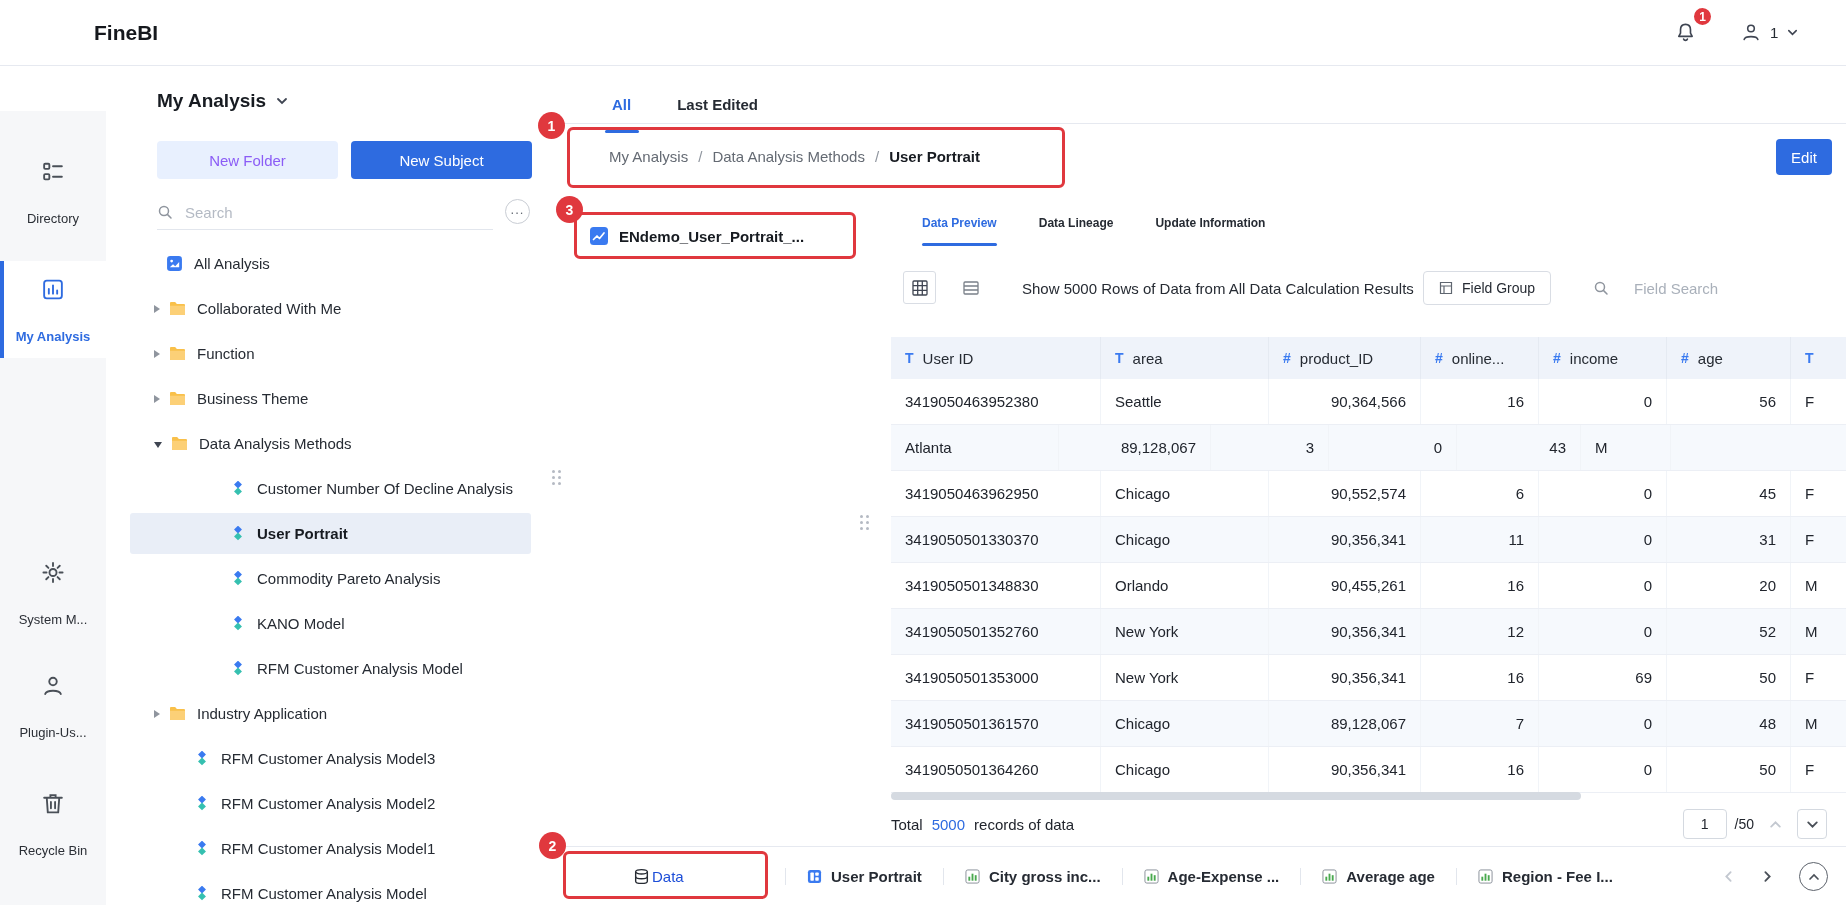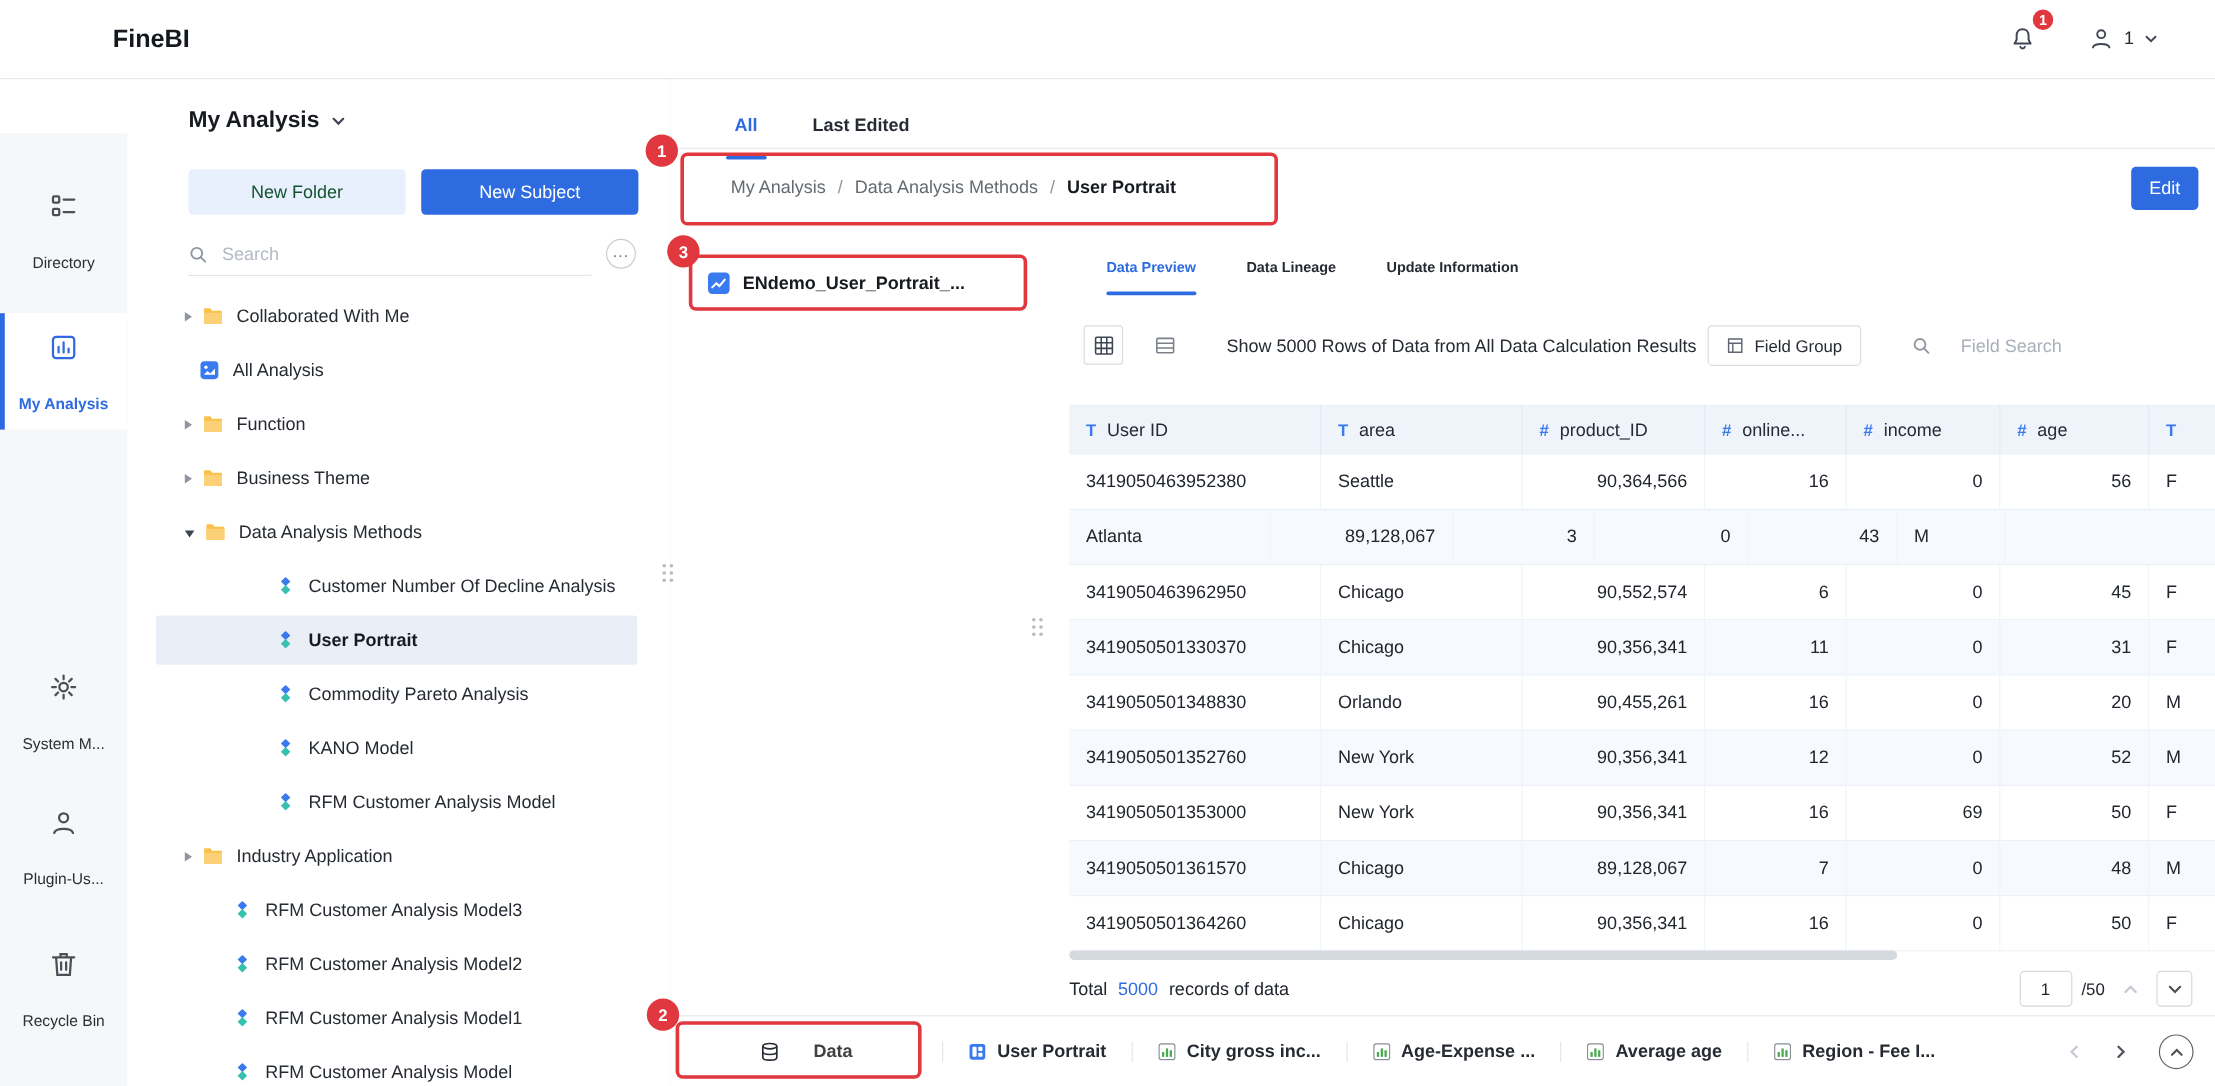--- a/index.html
+++ b/index.html
@@ -21,21 +21,21 @@
   .rail-icon{position:absolute;top:16px;left:50%;transform:translateX(-50%);}
   .rail-label{position:absolute;bottom:14px;width:100%;text-align:center;font-size:13px;color:#2b2f36;}
   .rail-item.active{background:#fff;color:#2e6be0;}
   .rail-item.active::before{content:"";position:absolute;left:0;top:0;bottom:0;width:4px;background:#2e6be0;}
   .rail-item.active .rail-label{color:#2e6be0;font-weight:700;}
 
   
   .explorer{position:absolute;left:106px;top:65px;width:453px;height:840px;background:#fff;border-right:1px solid #e6e9f0;overflow:hidden;}
   .exp-title{position:absolute;left:51px;top:20px;height:32px;display:flex;align-items:center;gap:9px;font-size:19px;font-weight:700;color:#171b21;cursor:pointer;}
   .btn{border:none;border-radius:4px;font-size:15px;font-weight:500;cursor:pointer;font-family:inherit;}
-  .btn-folder{position:absolute;left:51px;top:76px;width:181px;height:38px;background:#e8f0fe;color:#14532d;}
+  .btn-folder{position:absolute;left:51px;top:76px;width:181px;height:38px;background:#e8f0fe;color:#8b5cf6;}
   .btn-subject{position:absolute;left:245px;top:76px;width:181px;height:38px;background:#2e6be0;color:#fff;}
   .searchrow{position:absolute;left:51px;top:130px;width:336px;height:34px;border-bottom:1px solid #e2e6ed;display:flex;align-items:center;gap:10px;}
   .searchrow input{border:none;outline:none;font-size:15px;width:250px;color:#262b33;font-family:inherit;background:transparent;}
   .searchrow input::placeholder{color:#b4bac4;}
   .more-circle{position:absolute;left:399px;top:134px;width:25px;height:25px;border:1px solid #c9cdd4;border-radius:50%;
                display:grid;place-items:center;font-size:13px;letter-spacing:1px;color:#646a73;cursor:pointer;box-sizing:border-box;padding-bottom:5px;}
   .tree{position:absolute;left:0;top:176px;width:453px;}
   .tree-row{display:flex;align-items:center;height:45px;position:relative;cursor:pointer;font-size:15px;color:#262b33;}
   .tree-row>*{position:relative;}
   .tree-row.selected::before{content:"";position:absolute;left:24px;right:28px;top:2px;bottom:2px;background:#e9eef7;border-radius:3px;}
@@ -94,21 +94,21 @@
   .tfooter{position:absolute;left:24px;top:620px;width:936px;height:32px;display:flex;align-items:center;font-size:15px;gap:5px;}
   .total-num{color:#2e6be0;margin:0 4px;cursor:pointer;}
   .pager{margin-left:auto;display:flex;align-items:center;}
   .page-input{width:44px;height:30px;border:1px solid #d4d9e0;border-radius:4px;text-align:center;font-size:14px;color:#21252d;font-family:inherit;box-sizing:border-box;}
   .page-total{margin:0 14px 0 8px;font-size:14px;color:#21252d;}
   .pg-up{margin-right:14px;cursor:default;}
   .pg-down{width:30px;height:30px;border:1px solid #d4d9e0;border-radius:4px;display:grid;place-items:center;cursor:pointer;box-sizing:border-box;}
 
   
   .bottombar{position:absolute;left:0;top:781px;width:1287px;height:59px;background:#fff;border-top:1px solid #e6e9f0;display:flex;align-items:center;z-index:3;}
-  .bb-data{display:flex;align-items:center;gap:28px;margin-left:74px;width:152px;font-size:15px;font-weight:700;color:#404040;cursor:pointer;flex:none;}
+  .bb-data{display:flex;align-items:center;gap:2px;margin-left:74px;width:152px;font-size:15px;font-weight:400;color:#1d4ed8;cursor:pointer;flex:none;}
   .bb-sep{width:1px;height:17px;background:#e2e6ed;flex:none;}
   .bb-tab{display:flex;align-items:center;gap:9px;padding:0 21px;font-size:15px;font-weight:600;color:#262b33;white-space:nowrap;cursor:pointer;flex:none;}
   .bb-right{margin-left:auto;display:flex;align-items:center;gap:24px;padding-right:18px;}
   .bb-arrow{cursor:pointer;}
   .bb-collapse{width:29px;height:29px;border:1.5px solid #5d636c;border-radius:50%;display:grid;place-items:center;cursor:pointer;box-sizing:border-box;}
 
   
   .dots{position:absolute;display:grid;grid-template-columns:repeat(2,3px);grid-auto-rows:3px;gap:3px;z-index:4;cursor:col-resize;}
   .dots i{background:#b5bac3;border-radius:50%;}
   #dotsA{left:552px;top:470px;}
@@ -211,39 +211,39 @@
     <button class="btn btn-subject">New Subject</button>
     <div class="searchrow">
       <svg width="16" height="16" viewBox="0 0 16 16" fill="none" stroke="#8f959e" stroke-width="1.5" stroke-linecap="round">
           <circle cx="7" cy="7" r="4.5"></circle>
           <path d="M10.6 10.6L14 14"></path>
         </svg>
       <input placeholder="Search" style="">
     </div>
     <div class="more-circle">...</div>
     <div class="tree" id="tree">
-        <div class="tree-row k-folder lv0">
-          <span class="arrow collapsed"></span>
-          <span class="t-icon">
-            <svg width="17" height="15" viewBox="0 0 18 16">
-              <path d="M1 2.2C1 1.5 1.5 1 2.2 1h4.3l1.8 2.2h7.5c.7 0 1.2.5 1.2 1.2v9.4c0 .7-.5 1.2-1.2 1.2H2.2c-.7 0-1.2-.5-1.2-1.2z" fill="#f9c04a"></path>
-              <path d="M1 5h16v8.8c0 .7-.5 1.2-1.2 1.2H2.2c-.7 0-1.2-.5-1.2-1.2z" fill="#fcd077"></path>
-            </svg>
-          </span>
-          <span class="t-label">Collaborated With Me</span>
-        </div>
         <div class="tree-row k-all-analysis lv0">
           <span class="t-icon">
             <svg width="17" height="17" viewBox="0 0 16 16">
               <rect x="1" y="1" width="14" height="14" rx="3" fill="#3a7af0"></rect>
               <circle cx="5.3" cy="5.7" r="1.3" fill="#fff"></circle>
               <path d="M3.6 11.6l3-3 2.1 1.9 3.7-3.9v5z" fill="#fff"></path>
             </svg>
           </span>
           <span class="t-label">All Analysis</span>
+        </div>
+        <div class="tree-row k-folder lv0">
+          <span class="arrow collapsed"></span>
+          <span class="t-icon">
+            <svg width="17" height="15" viewBox="0 0 18 16">
+              <path d="M1 2.2C1 1.5 1.5 1 2.2 1h4.3l1.8 2.2h7.5c.7 0 1.2.5 1.2 1.2v9.4c0 .7-.5 1.2-1.2 1.2H2.2c-.7 0-1.2-.5-1.2-1.2z" fill="#f9c04a"></path>
+              <path d="M1 5h16v8.8c0 .7-.5 1.2-1.2 1.2H2.2c-.7 0-1.2-.5-1.2-1.2z" fill="#fcd077"></path>
+            </svg>
+          </span>
+          <span class="t-label">Collaborated With Me</span>
         </div>
         <div class="tree-row k-folder lv0">
           <span class="arrow collapsed"></span>
           <span class="t-icon">
             <svg width="17" height="15" viewBox="0 0 18 16">
               <path d="M1 2.2C1 1.5 1.5 1 2.2 1h4.3l1.8 2.2h7.5c.7 0 1.2.5 1.2 1.2v9.4c0 .7-.5 1.2-1.2 1.2H2.2c-.7 0-1.2-.5-1.2-1.2z" fill="#f9c04a"></path>
               <path d="M1 5h16v8.8c0 .7-.5 1.2-1.2 1.2H2.2c-.7 0-1.2-.5-1.2-1.2z" fill="#fcd077"></path>
             </svg>
           </span>
           <span class="t-label">Function</span>

